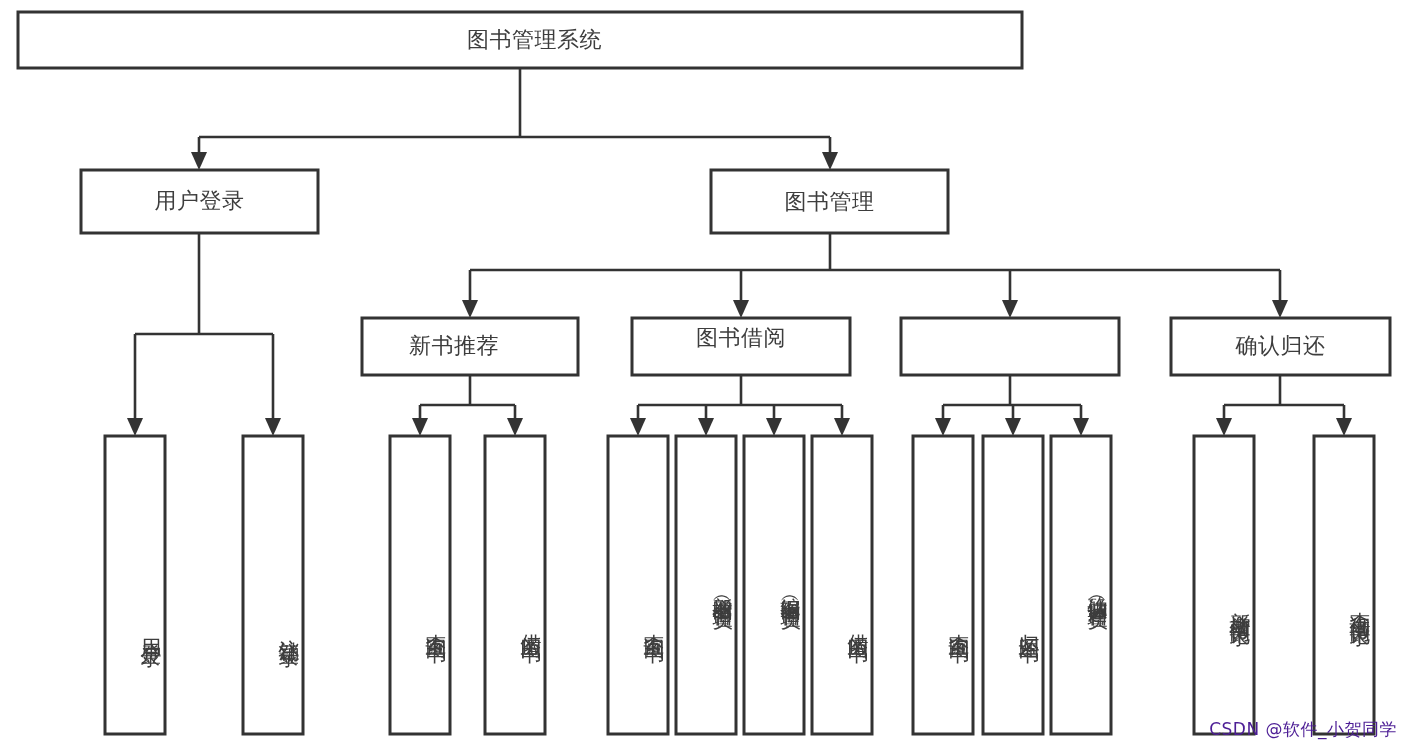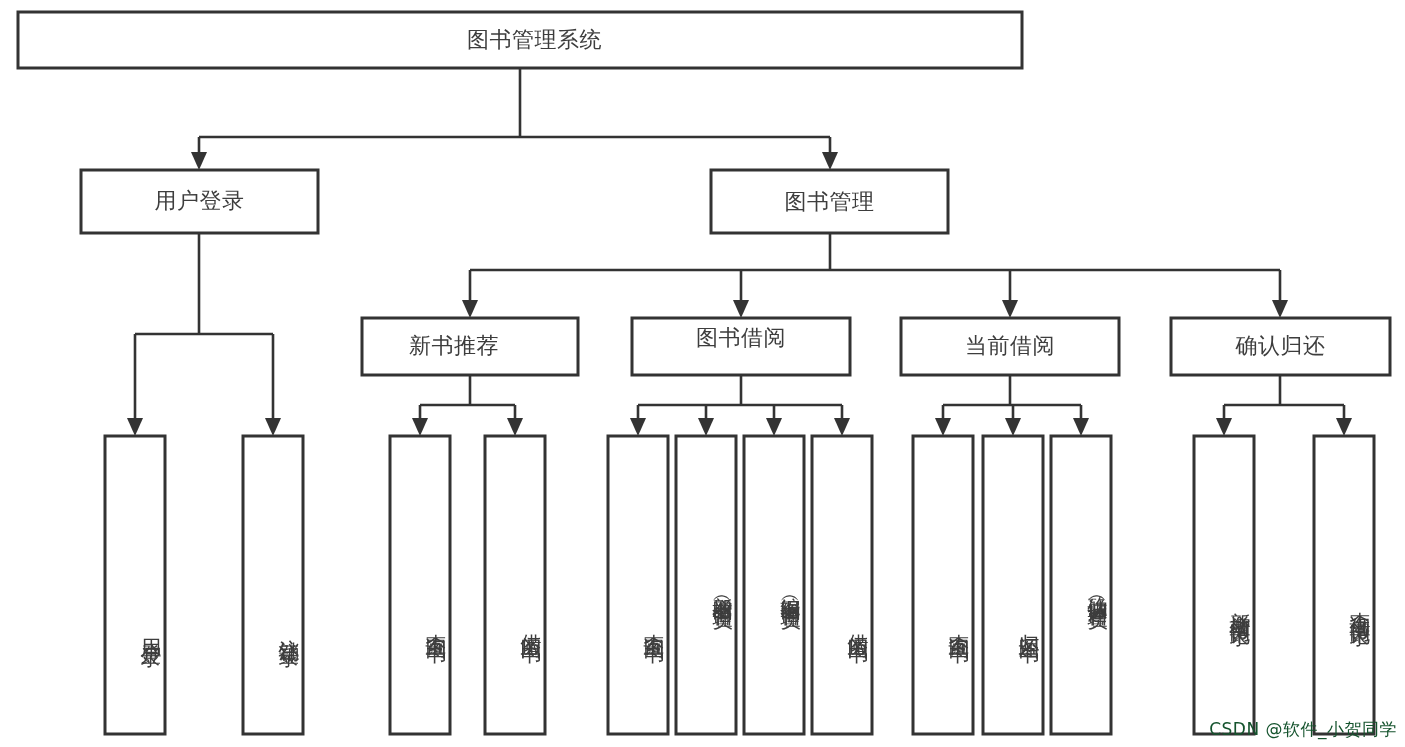--- a/index.html
+++ b/index.html
@@ -67,21 +67,21 @@
   }
   .node-label.vertical.tall {
     font-size: 20px;
     letter-spacing: 2px;
   }
   .watermark {
     position: absolute;
     right: 8px;
     bottom: 6px;
     font-size: 17px;
-    color: #14532d;
+    color: #4c1d95;
     font-family: "DejaVu Sans", "Liberation Sans", sans-serif;
     white-space: nowrap;
     letter-spacing: 0.5px;
   }
 </style>
 </head>
 <body>
 
 <div id="diagram-root">
 
@@ -181,21 +181,20 @@
     </g>
   </svg>
 
   <div class="node-label horizontal" style="left:18px; top:12px; width:1004px; height:56px;padding-left:29px;">图书管理系统</div>
 
   <div class="node-label horizontal" style="left:81px; top:170px; width:237px; height:63px;">用户登录</div>
   <div class="node-label horizontal" style="left:711px; top:170px; width:237px; height:64px;">图书管理</div>
 
   <div class="node-label horizontal" style="left:362px; top:318px; width:184px; height:57px;border-radius:24px;">新书推荐</div>
   <div class="node-label horizontal" style="left:632px; top:318px; width:218px; height:40px;">图书借阅</div>
-  <div class="node-label horizontal" style="left:901px; top:318px; width:218px; height:57px;">当前借阅</div>
   <div class="node-label horizontal" style="left:1171px; top:318px; width:219px; height:57px;">确认归还</div>
 
   <div class="node-label vertical" style="left:105px; top:516px; width:60px; height:218px;">用户登录</div>
   <div class="node-label vertical" style="left:243px; top:516px; width:60px; height:218px;">注销登录</div>
 
   <div class="node-label vertical" style="left:390px; top:505px; width:60px; height:229px;">查询图书</div>
   <div class="node-label vertical" style="left:485px; top:505px; width:60px; height:229px;">借阅图书</div>
 
   <div class="node-label vertical" style="left:608px; top:505px; width:60px; height:229px;">查询图书</div>
   <div class="node-label vertical tall" style="left:676px; top:440px; width:60px; height:294px;">新增图书（管理员）</div>

